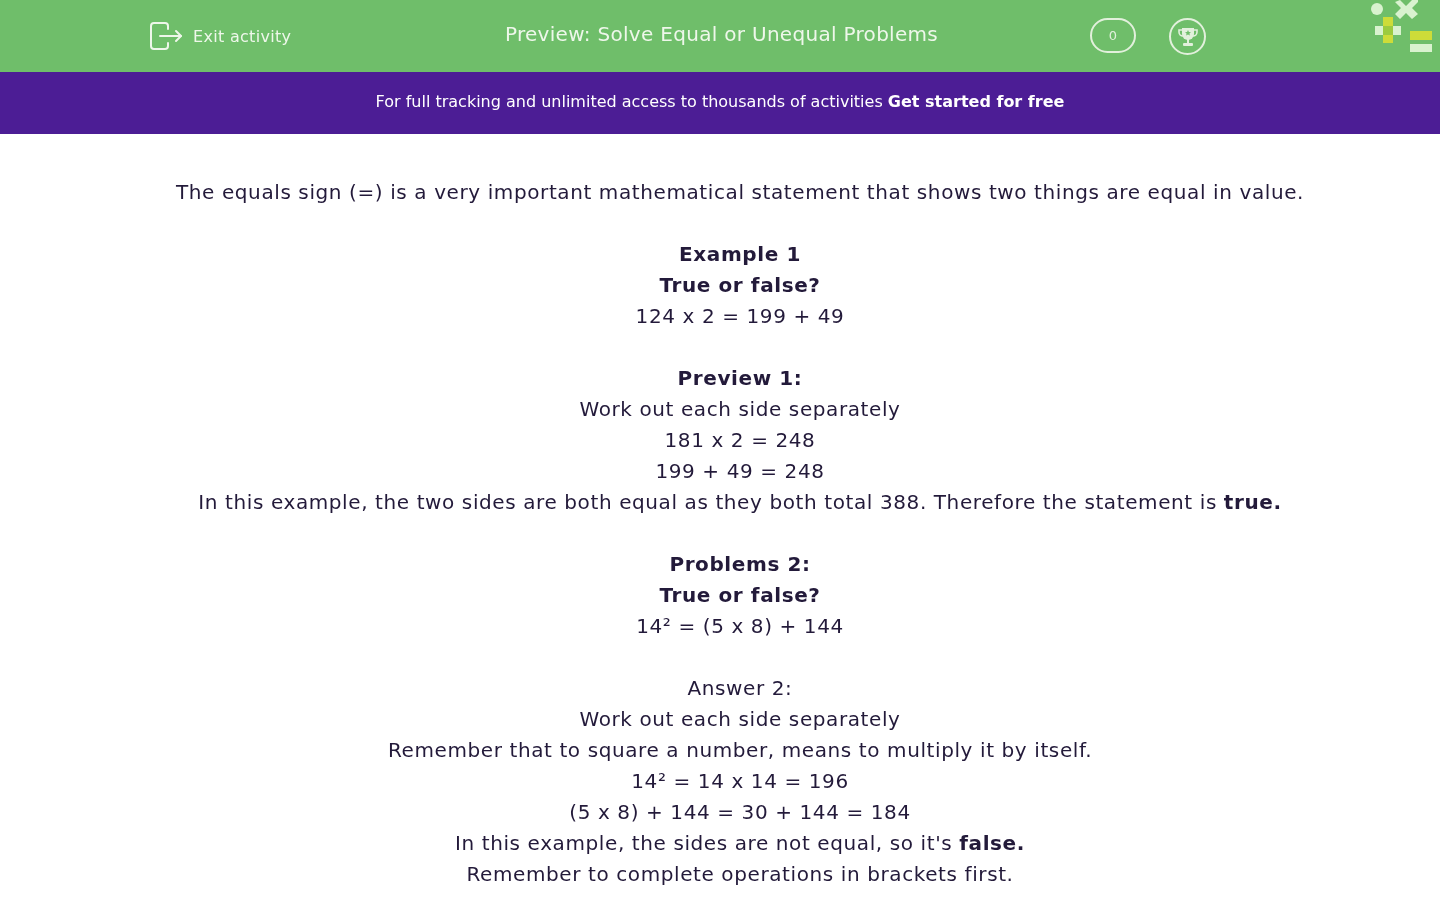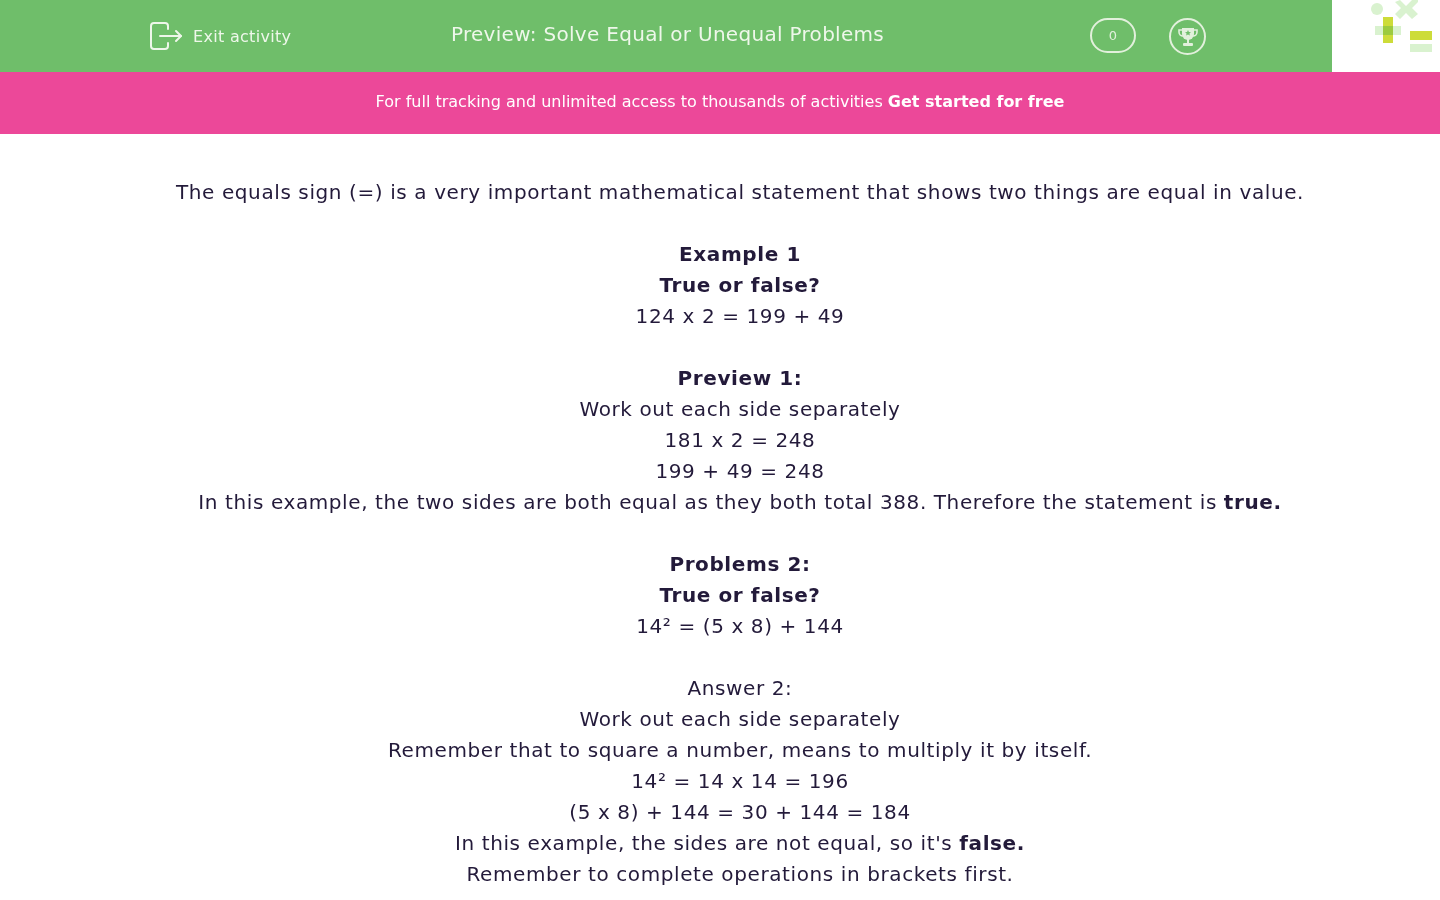--- a/index.html
+++ b/index.html
@@ -1,20 +1,20 @@
 <!DOCTYPE html>
 <html><head>
   <meta charset="utf-8">
   <style>
     * { box-sizing: border-box; margin: 0; padding: 0; }
     html, body { width: 1440px; height: 900px; overflow: hidden; background: #ffffff; }
     body { font-family: "DejaVu Sans", sans-serif; color: #231a3a; }
 
     .topbar {
-      position: absolute; left: 0; top: 0; width: 1332px; height: 72px;
+      position: absolute; left: 0; top: 0; width: 1440px; height: 72px;
       background: #6fbe6a;
     }
     .exit {
       position: absolute; left: 150px; top: 22px; height: 28px;
       display: flex; align-items: center; gap: 10px; cursor: pointer;
       color: #eef7ea; font-size: 16px; letter-spacing: 0.3px;
     }
     .exit svg { width: 33px; height: 28px; }
     .title {
       position: absolute; left: 0; right: 0; top: 22px; text-align: center;
@@ -29,21 +29,21 @@
     }
     .trophy {
       position: absolute; left: 1169px; top: 18px; width: 37px; height: 37px;
       border: 2px solid #e2f0dc; border-radius: 50%;
       display: flex; align-items: center; justify-content: center;
     }
     .logo { position: absolute; left: 1366px; top: 0; width: 74px; height: 56px; }
 
     .promo {
       position: absolute; left: 0; top: 72px; width: 1440px; height: 62px;
-      background: #ec4899; color: #ffffff; text-align: center;
+      background: #4c1d95; color: #ffffff; text-align: center;
       font-size: 16px; line-height: 60px;
     }
     .promo b { font-weight: bold; cursor: pointer; }
 
     .content {
       position: absolute; left: 0; top: 177px; width: 1440px;
       text-align: center; font-size: 20px; letter-spacing: 0.6px; color: #231a3a; margin-left: 20px;
     }
     .line { height: 31px; line-height: 31px; white-space: nowrap; }
     .gap { height: 31px; }

